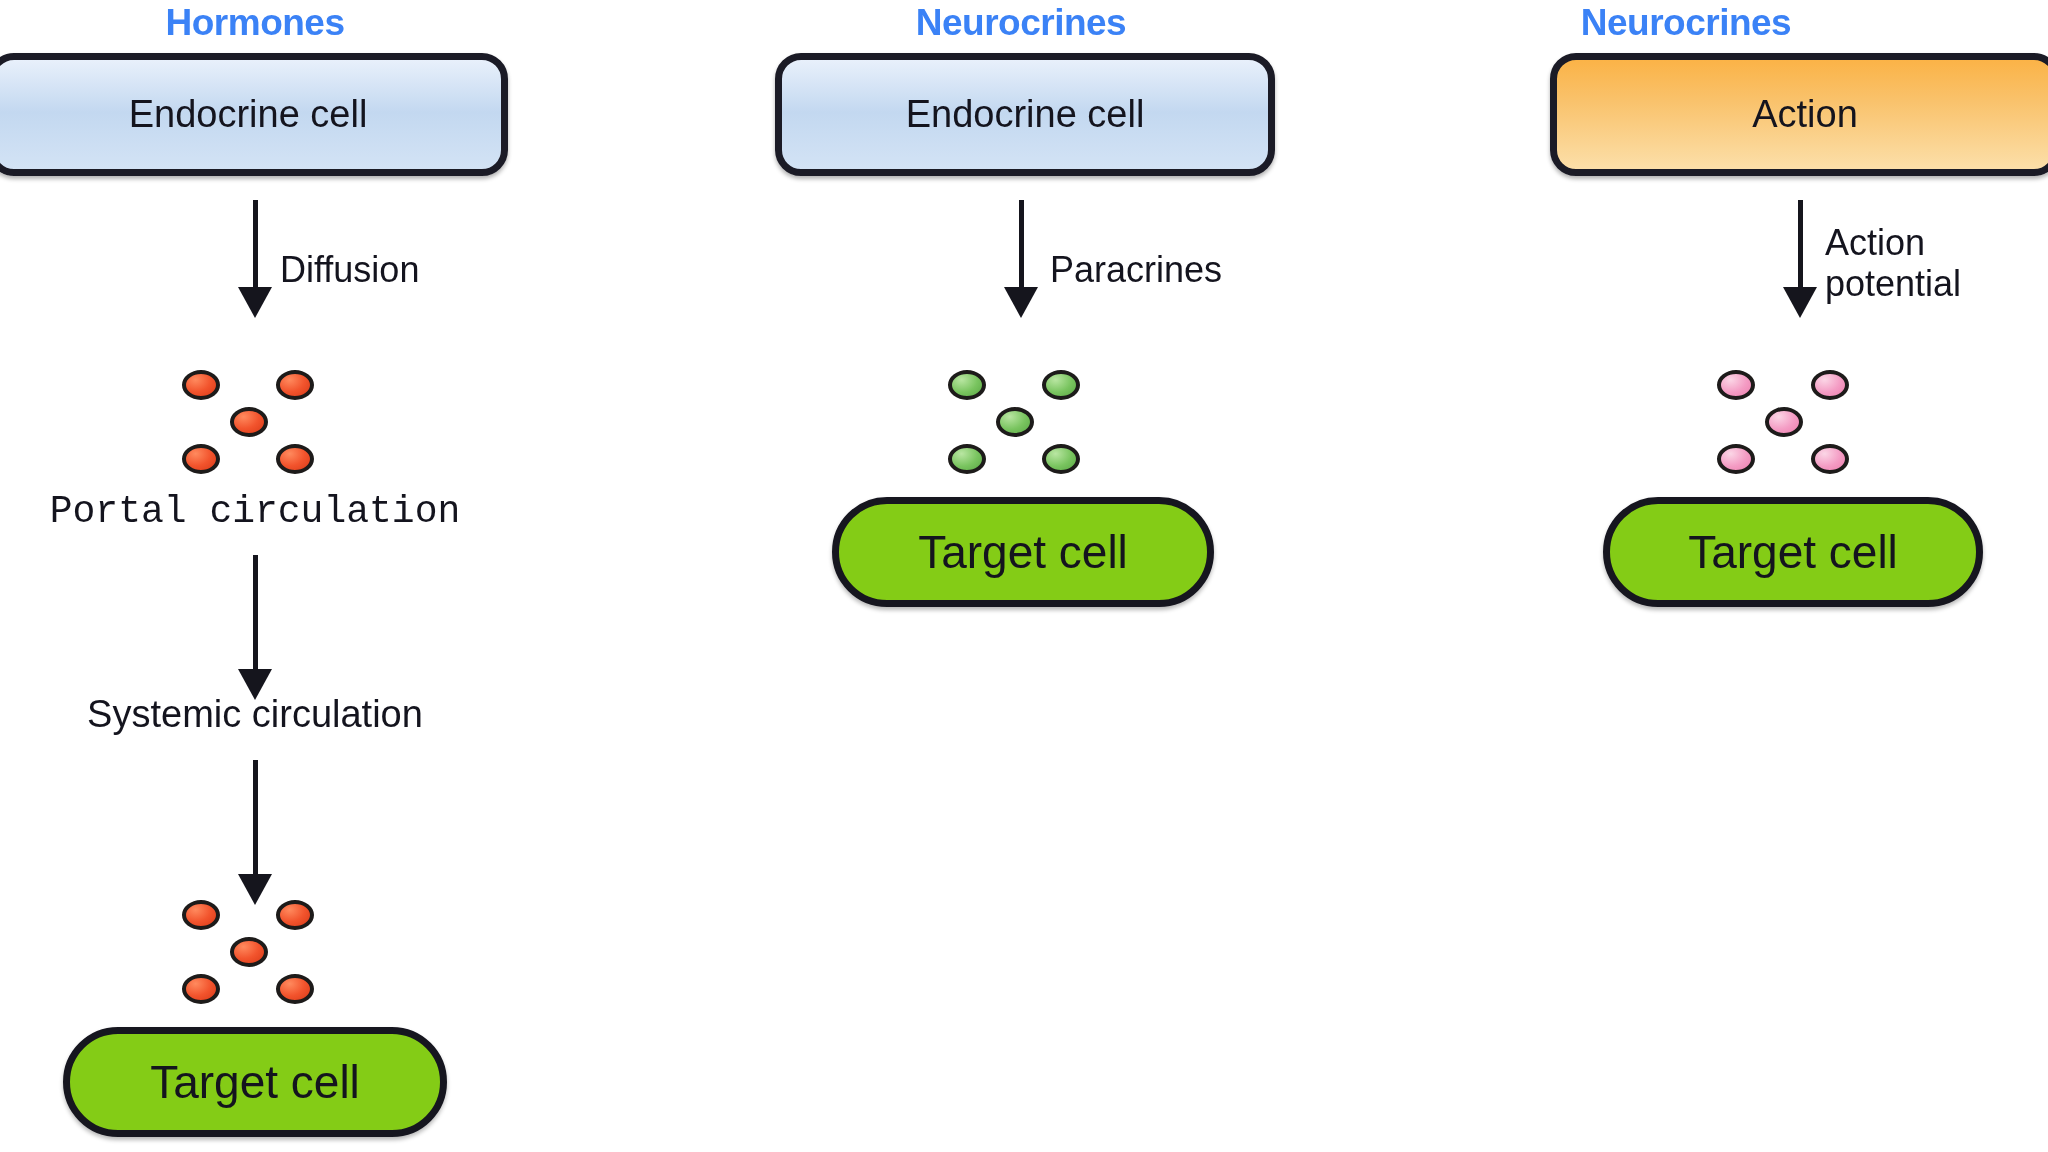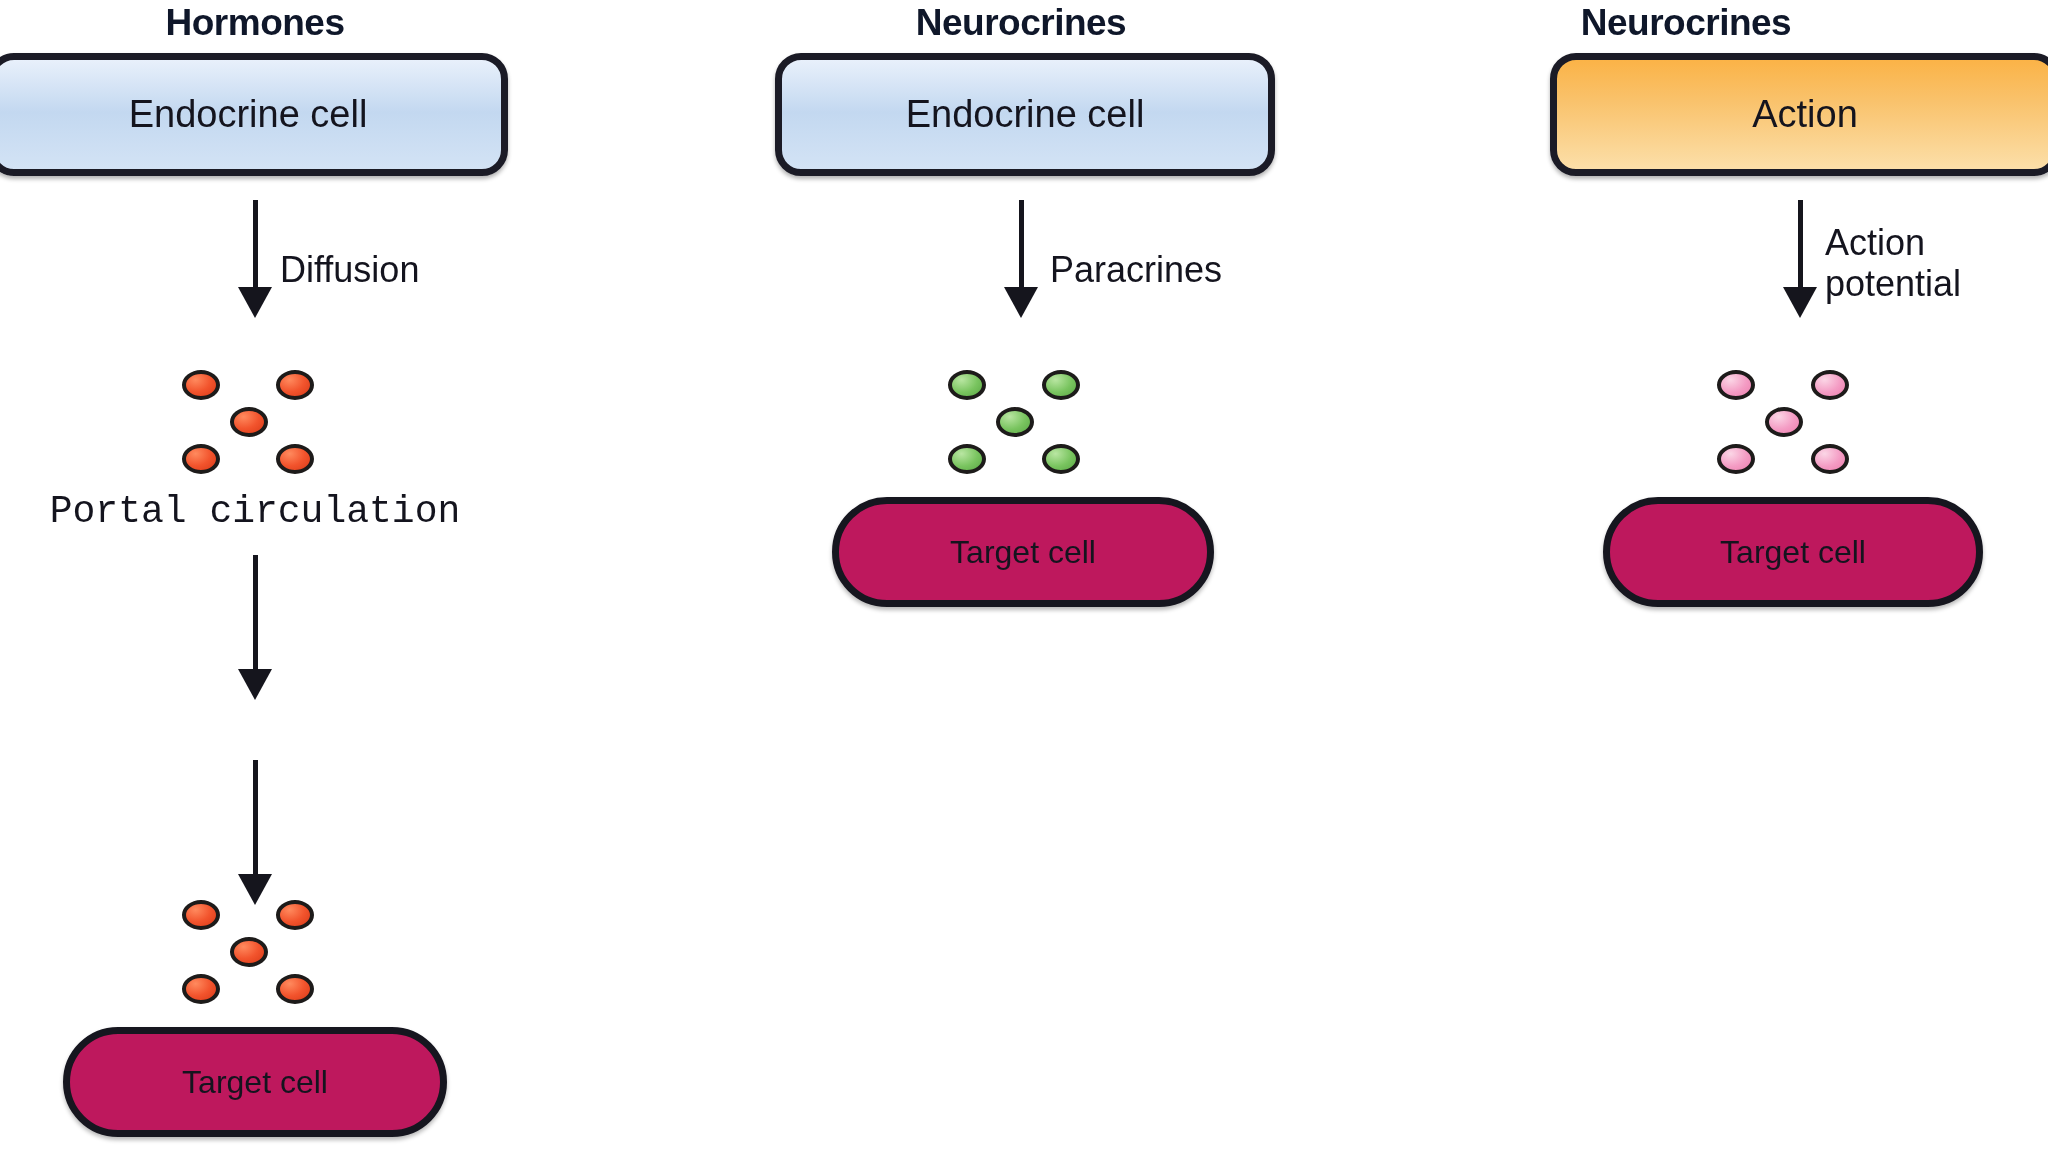--- a/index.html
+++ b/index.html
@@ -20,21 +20,21 @@
     position: absolute;
     inset: 0;
   }
 
   
   .col-title {
     position: absolute;
     font-weight: bold;
     font-size: 37px;
     letter-spacing: -0.5px;
-    color: #0f172a;
+    color: #3b82f6;
     text-align: center;
     white-space: nowrap;
     transform: translateX(-50%);
   }
 
   
   .cell-box {
     position: absolute;
     border: 7px solid #1b1b26;
     border-radius: 26px;
@@ -49,28 +49,28 @@
   .cell-box.blue {
     background: linear-gradient(180deg, #e8f0fb 0%, #c3d8f0 48%, #d3e3f5 100%);
   }
   .cell-box.orange {
     background: linear-gradient(180deg, #fbb347 0%, #f9c169 35%, #fcdfa9 100%);
   }
 
   
   .target-cell {
     position: absolute;
-    background: #be185d;
+    background: #84cc16;
     border: 7px solid #16161f;
     border-radius: 999px;
     box-sizing: border-box;
     display: flex;
     align-items: center;
     justify-content: center;
-    font-size: 32px;
+    font-size: 46px;
     color: #14141e;
     box-shadow: 0 3px 4px rgba(0,0,0,0.28);
   }
 
   
   .arrow {
     position: absolute;
   }
   .arrow .shaft {
     position: absolute;
@@ -159,20 +159,21 @@
     <div class="mol red p-br"></div>
   </div>
 
   <div class="stage-label" style="left:255px; top:490px;font-family:Liberation Mono, monospace;">Portal circulation</div>
 
   <div class="arrow" style="left:237px; top:555px; width:36px; height:145px;">
     <div class="shaft" style="height:115px;"></div>
     <div class="head"></div>
   </div>
 
+  <div class="stage-label" style="left:255px; top:693px;">Systemic circulation</div>
 
   <div class="arrow" style="left:237px; top:760px; width:36px; height:145px;">
     <div class="shaft" style="height:115px;"></div>
     <div class="head"></div>
   </div>
 
   <div class="cluster" style="left:255px; top:900px;">
     <div class="mol red p-tl"></div>
     <div class="mol red p-tr"></div>
     <div class="mol red p-c"></div>

